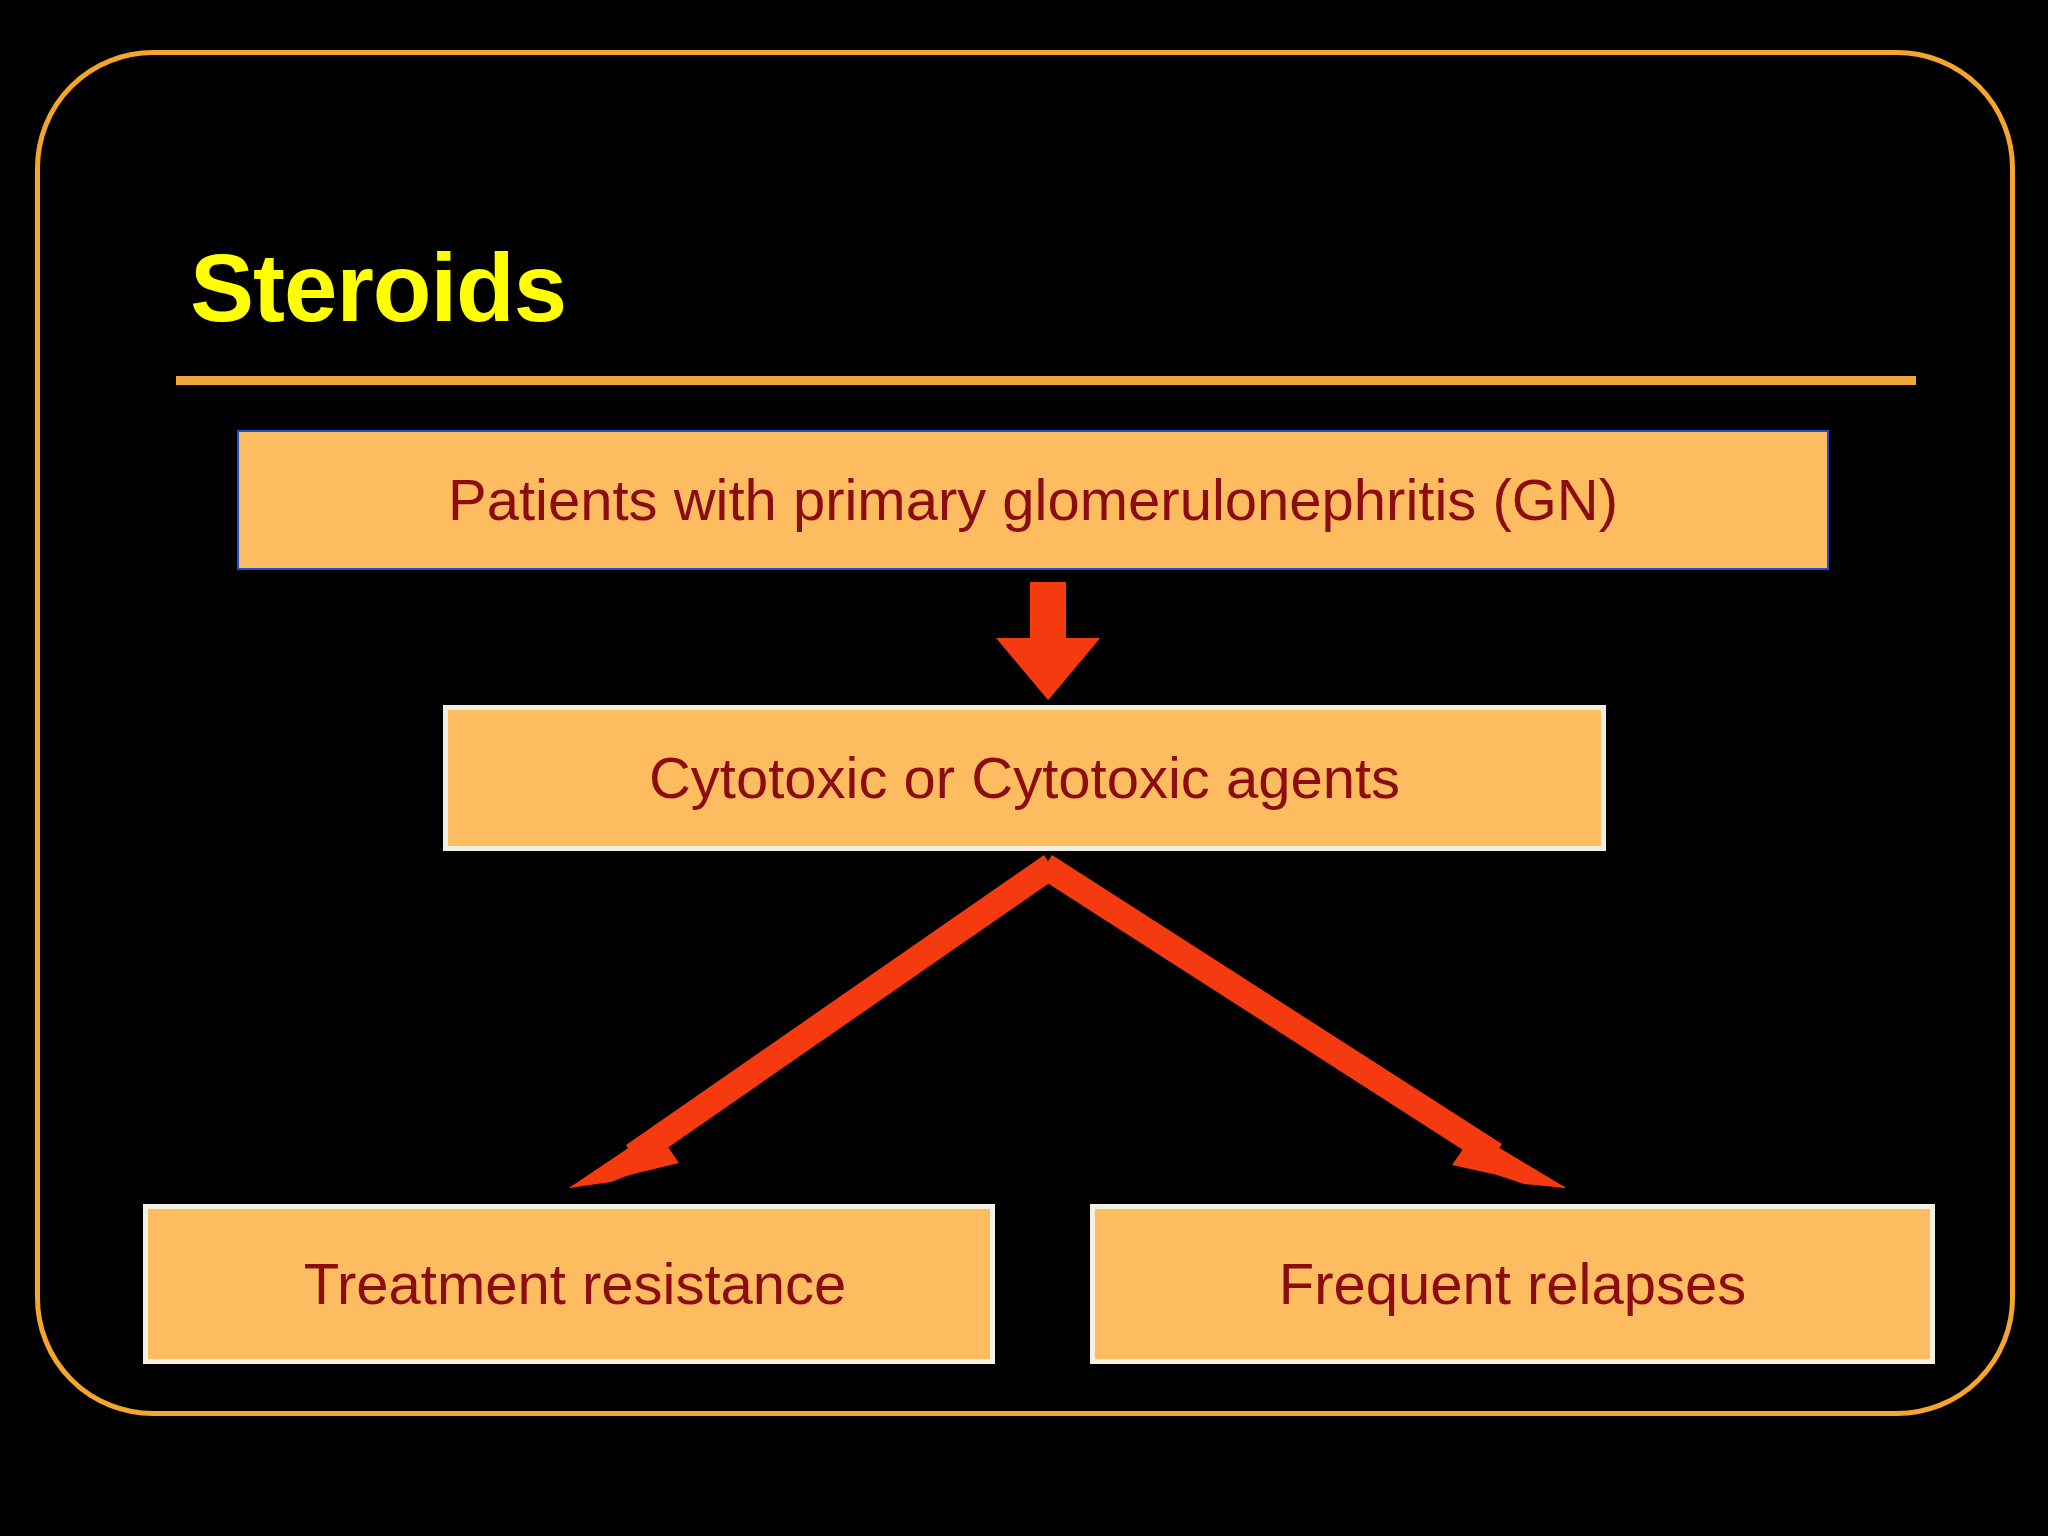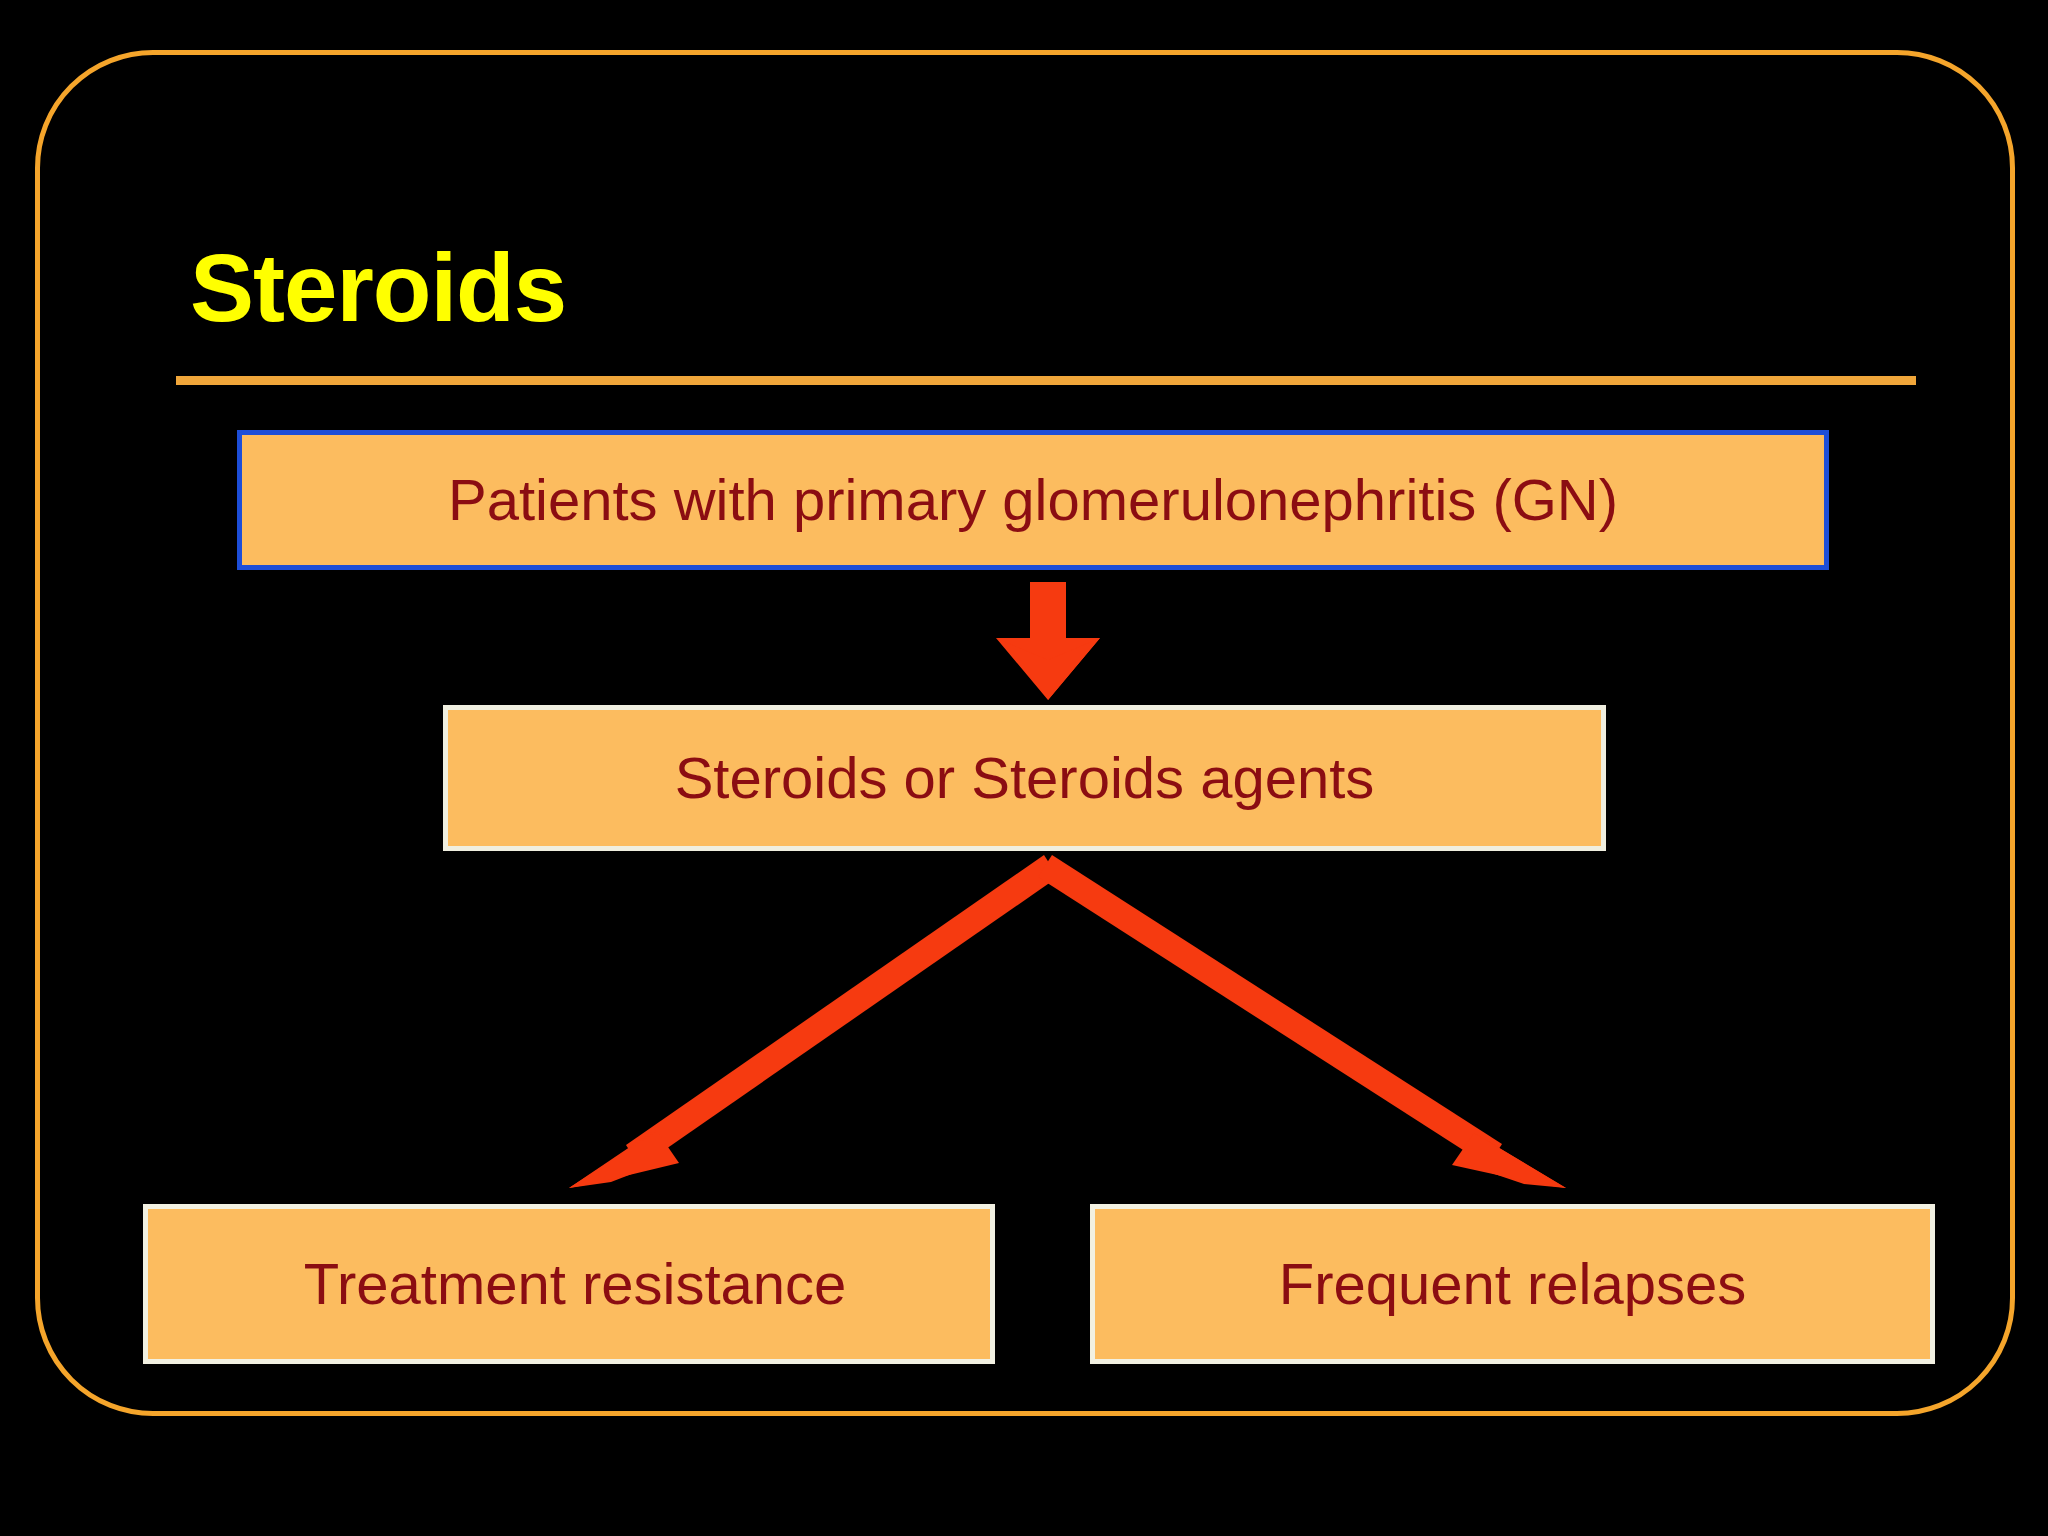--- a/index.html
+++ b/index.html
@@ -66,21 +66,21 @@
     font-size: 58px;
     line-height: 1.05;
     white-space: nowrap;
     font-weight: normal;
   }
   #box-patients {
     left: 237px;
     top: 430px;
     width: 1592px;
     height: 140px;
-    border: 5px solid #1d4ed8;
+    border: 2px solid #1d4ed8;
   }
   #box-treatment-agents {
     left: 443px;
     top: 705px;
     width: 1163px;
     height: 146px;
     border: 5px solid #F0EFE0;
   }
   #box-treatment-resistance {
     left: 143px;
@@ -116,21 +116,21 @@
 
   <div id="title">Steroids</div>
 
   <div id="title-rule"></div>
 
   <div class="flow-box" id="box-patients">
     <span class="box-label">Patients with primary glomerulonephritis (GN)</span>
   </div>
 
   <div class="flow-box" id="box-treatment-agents">
-    <span class="box-label">Steroids or Steroids agents</span>
+    <span class="box-label">Cytotoxic or Cytotoxic agents</span>
   </div>
 
   <div class="flow-box" id="box-treatment-resistance">
     <span class="box-label">Treatment resistance</span>
   </div>
 
   <div class="flow-box" id="box-frequent-relapses">
     <span class="box-label">Frequent relapses</span>
   </div>
 

